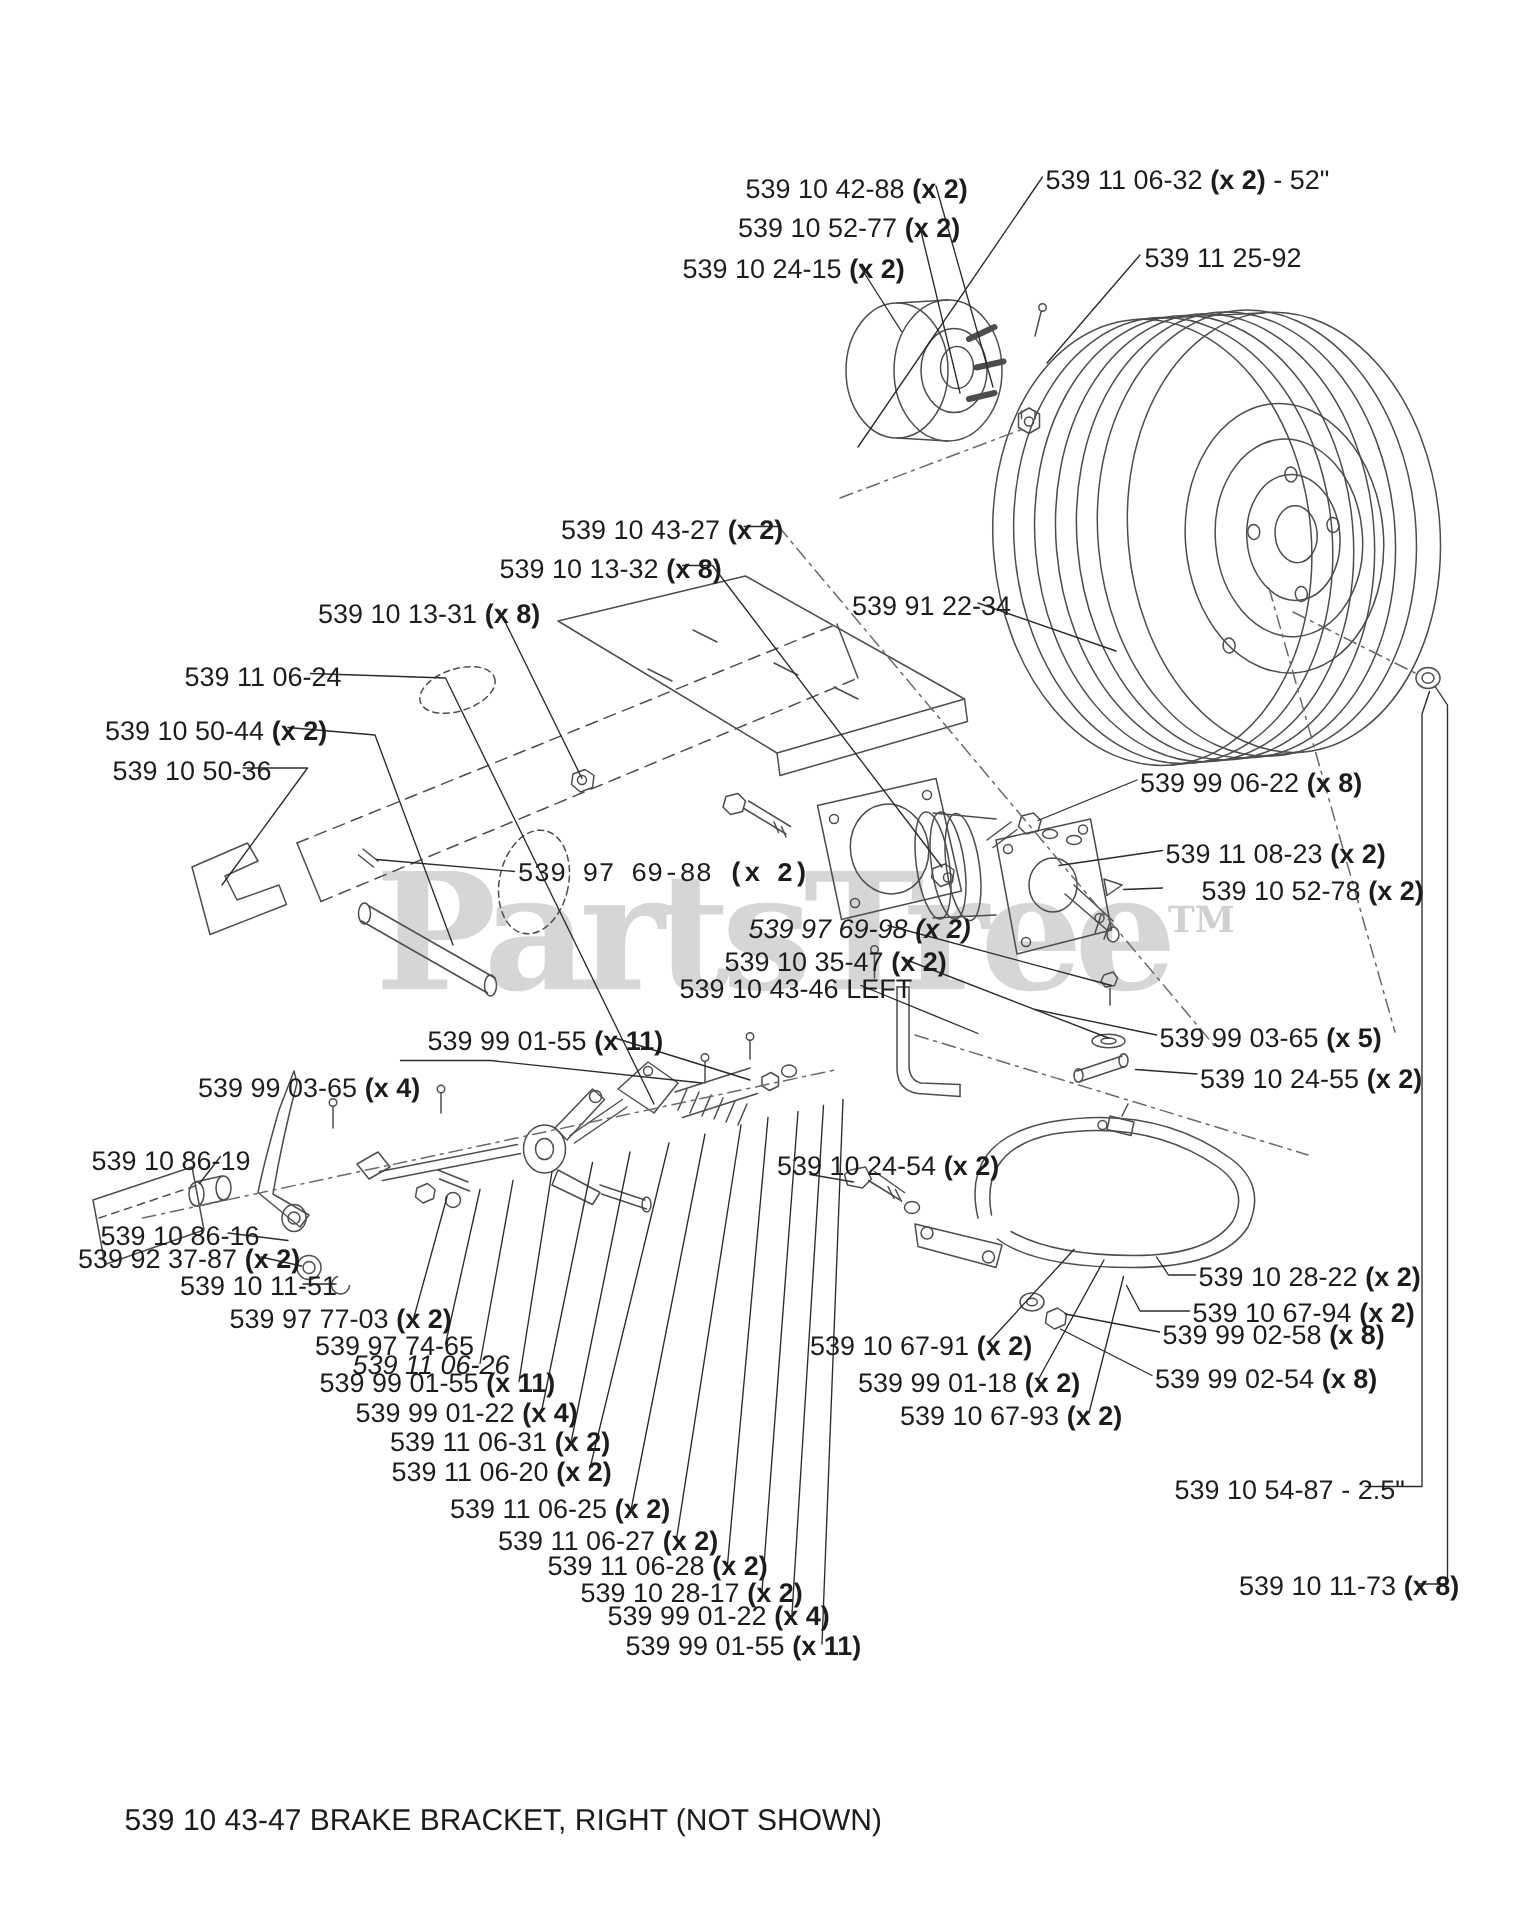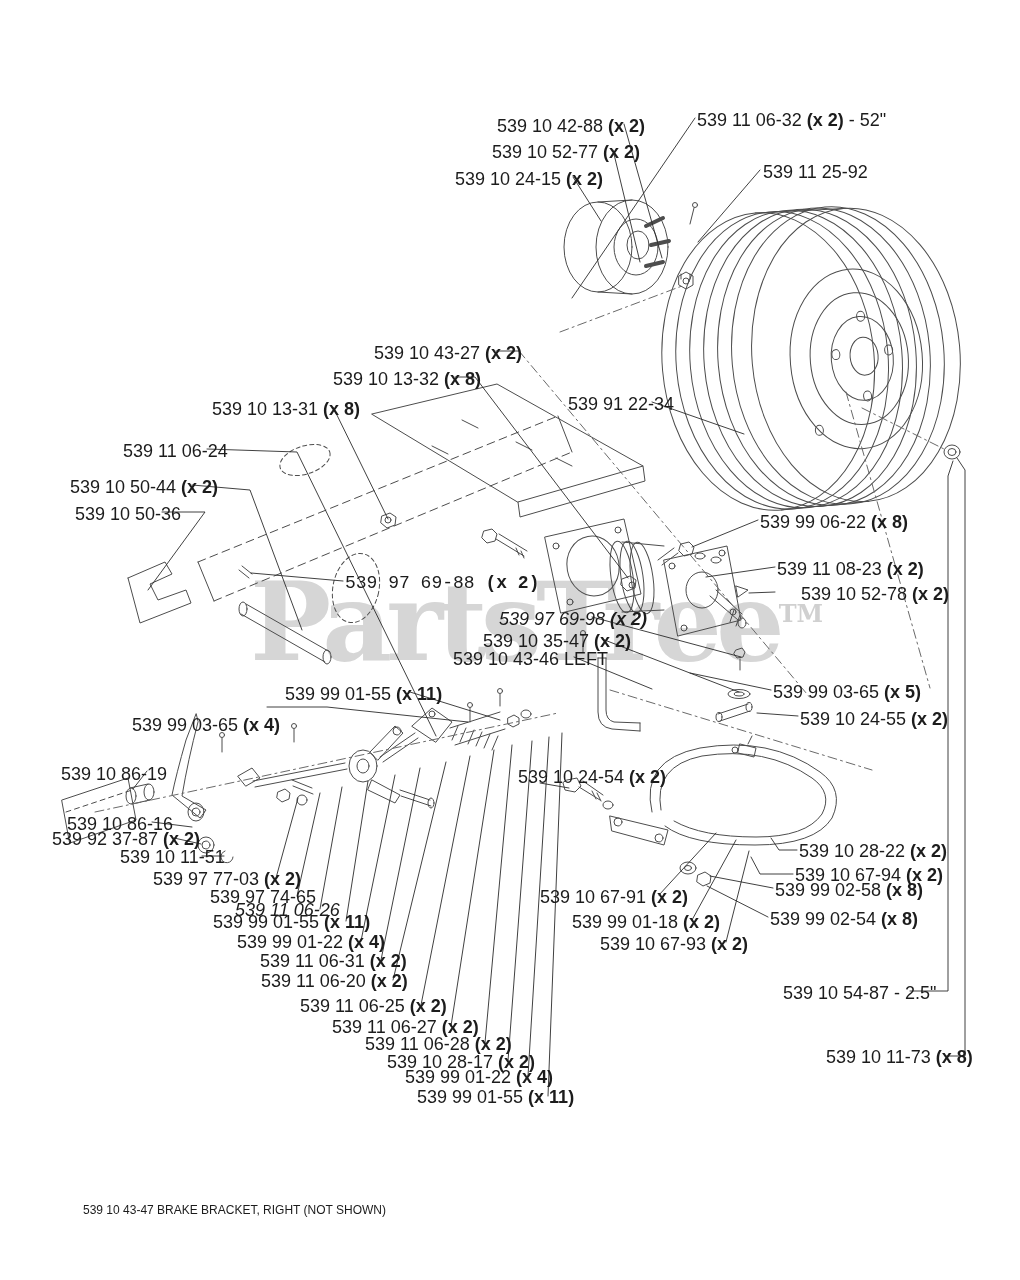--- a/index.html
+++ b/index.html
@@ -8,21 +8,21 @@
   .page-title{position:absolute;top:54px;left:0;width:972px;margin:0;text-align:center;
         font-size:34px;font-weight:bold;letter-spacing:-0.5px;color:#111;}
   .watermark{position:absolute;left:250px;top:568px;z-index:0;
         font-family:"DejaVu Serif",serif;font-weight:bold;font-size:108px;line-height:1;
         color:#d6d6d6;letter-spacing:-6px;white-space:nowrap;user-select:none;}
   .watermark sup{font-size:24px;letter-spacing:0;vertical-align:38px;color:#d0d0d0;}
   svg.lineart{position:absolute;left:0;top:0;z-index:1;}
   #labels-layer{position:absolute;left:0;top:0;width:100%;height:100%;z-index:2;}
   .part-label{position:absolute;font-size:18px;white-space:nowrap;color:#1c1c1c;letter-spacing:0;}
   .part-label .qty{font-weight:bold;}
-  .footer-note{position:absolute;left:83px;top:1203px;font-size:12px;color:#1c1c1c;}
+  .footer-note{position:absolute;left:83px;top:1203px;font-size:20px;color:#1c1c1c;}
 </style>
 </head>
 <body>
 
 <div class="page">
 
 
   <div class="watermark"><span>PartsTree</span><sup>TM</sup></div>
 
   <svg class="lineart" width="1020" height="1280" viewBox="0 0 1020 1280" fill="none" stroke="#4d4d4d" stroke-width="1" stroke-linecap="round" stroke-linejoin="round">

